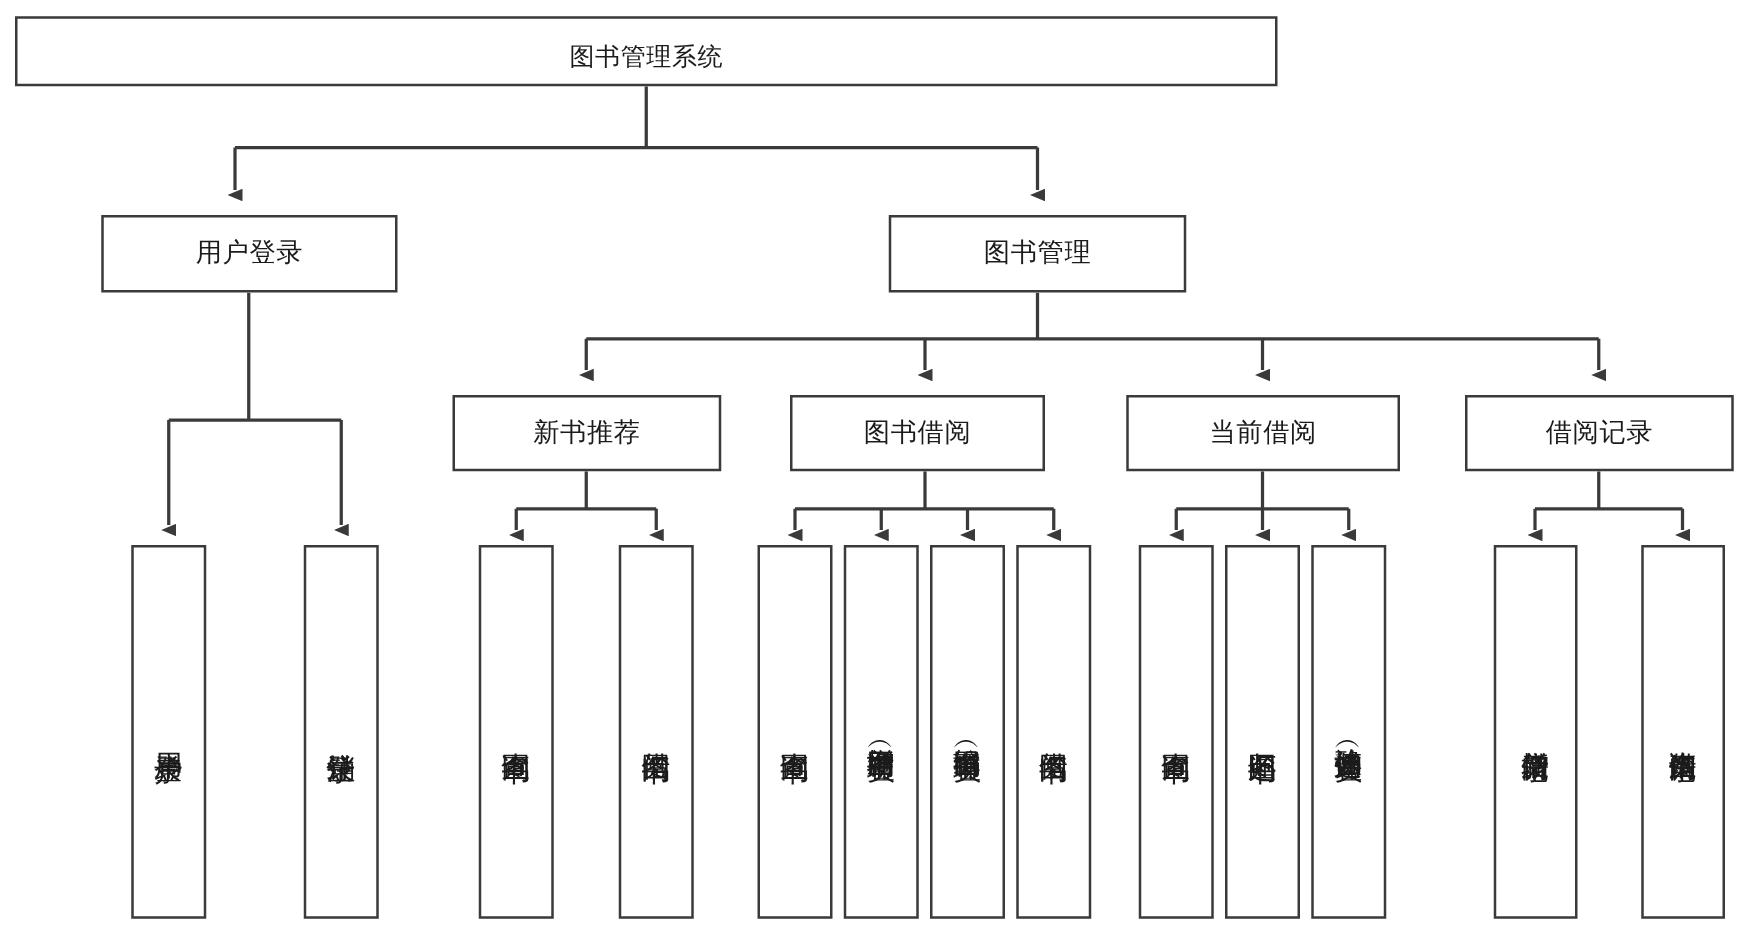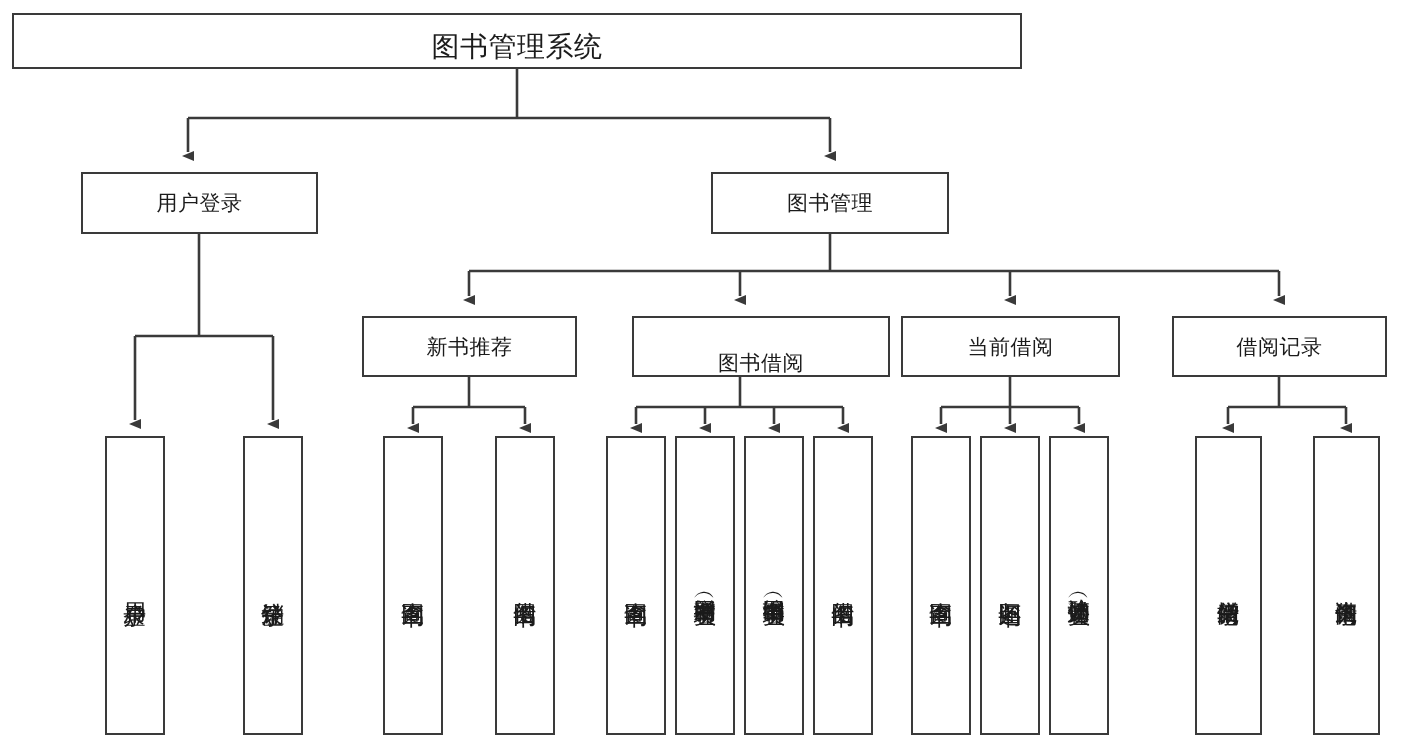--- a/index.html
+++ b/index.html
@@ -20,21 +20,21 @@
     justify-content:center;
     color:#1b1b1b;
   }
   .node .lbl{
     display:block;
     text-align:center;
     line-height:1.12;
     letter-spacing:0.5px;
   }
   .node.h .lbl{font-size:21px;}
-  .node.root .lbl{font-size:28px;margin-top:11px;}
+  .node.root .lbl{font-size:20px;margin-top:11px;}
   .node.v{
     writing-mode:vertical-rl;
     text-orientation:upright;
   }
   .node.v .lbl{
     writing-mode:vertical-rl;
     text-orientation:upright;
     font-size:23px;
     line-height:1.06;
     letter-spacing:1px;
@@ -117,21 +117,21 @@
   </div>
 
   <div class="node h" style="left:711px;top:172px;width:238px;height:62px;justify-content:center;">
     <span class="lbl">图书管理</span>
   </div>
 
   <div class="node h" style="left:362px;top:316px;width:215px;height:61px;">
     <span class="lbl">新书推荐</span>
   </div>
 
-  <div class="node h" style="left:632px;top:316px;width:258px;height:61px;align-items:flex-end;">
+  <div class="node h" style="left:632px;top:316px;width:204px;height:61px;">
     <span class="lbl">图书借阅</span>
   </div>
 
   <div class="node h" style="left:1172px;top:316px;width:215px;height:61px;">
     <span class="lbl">借阅记录</span>
   </div>
 
   <div class="node h" style="left:901px;top:316px;width:219px;height:61px;">
     <span class="lbl">当前借阅</span>
   </div>

